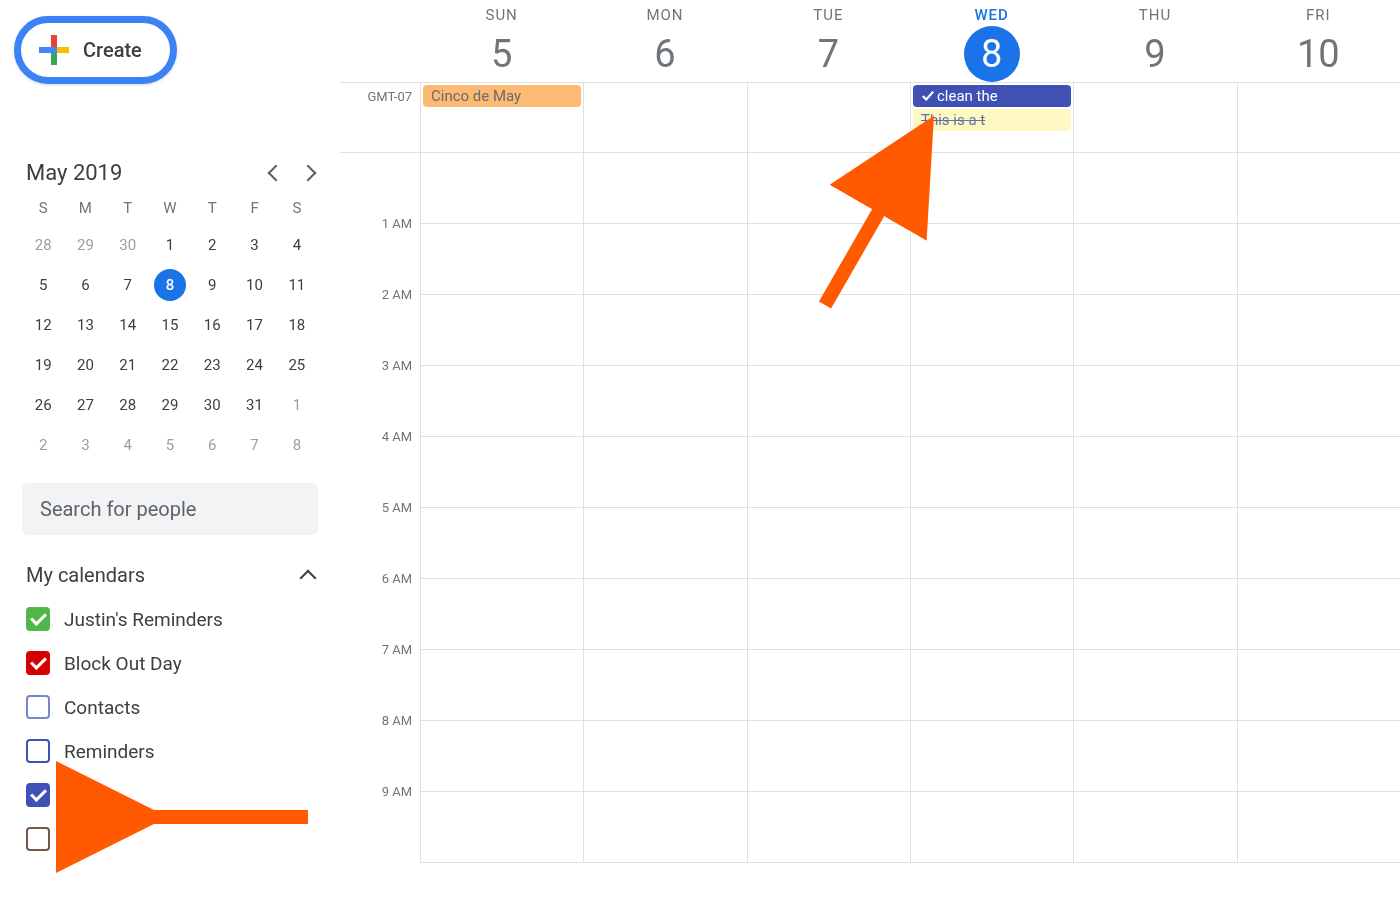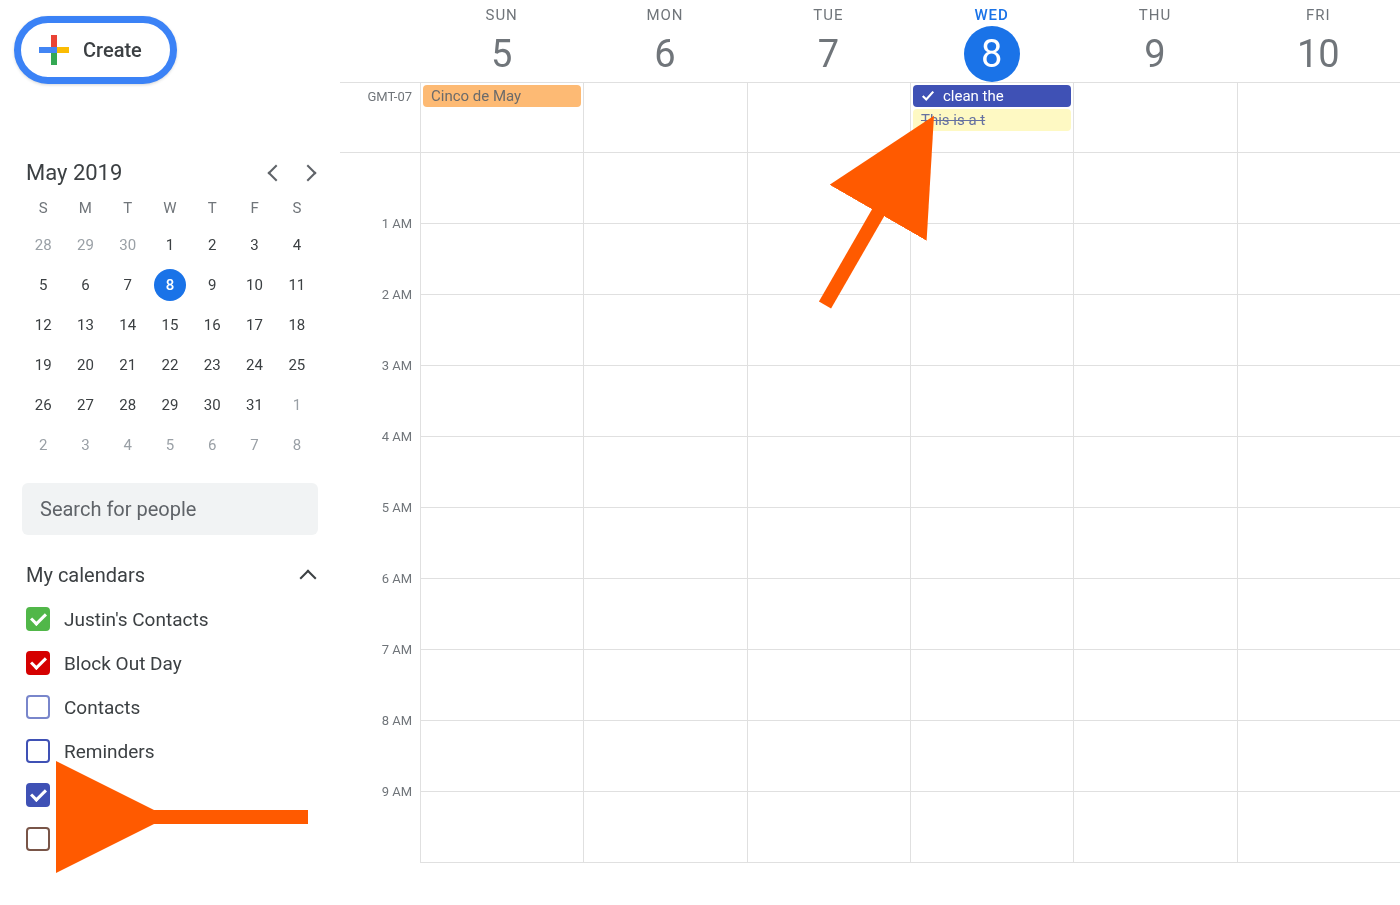--- a/index.html
+++ b/index.html
@@ -68,21 +68,21 @@
   .day-col .dow { font-size: 15px; color:#70757a; letter-spacing:1px; }
   .day-col.today .dow { color:#1a73e8; font-weight:500; }
   .day-col .bignum { font-size: 38px; color:#70757a; margin-top: 2px; display:inline-flex; width:56px; height:56px; align-items:center; justify-content:center; border-radius:50%; }
   .day-col.today .bignum { background:#1a73e8; color:#fff; }
 
   .allday-row { display:flex; height: 70px; border-bottom:1px solid #e0e0e0; }
   .allday-row .tz-col { display:flex; align-items:flex-start; justify-content:flex-end; padding: 6px 8px 0 0; font-size:13px; color:#70757a; }
   .allday-cell { flex:1; border-left:1px solid #e0e0e0; padding:2px 2px; min-width:0; }
   .chip { font-size:15px; padding:2px 8px; border-radius:4px; margin-bottom:2px; overflow:hidden; white-space:nowrap; text-overflow: clip; }
   .chip-cinco { background:#fdba74; color:#6b6b6b; }
-  .chip-task { background:#3f51b5; color:#fff; display:flex; align-items:center; gap:8px; }
+  .chip-task { background:#3f51b5; color:#fff; display:flex; align-items:center; gap:2px; }
   .chip-task .tick { width:14px; height:14px; display:inline-block; }
   .chip-done { background:#fef9c3; color:#6571a0; text-decoration: line-through; }
 
   .hours-grid { display:flex; }
   .hours-labels { width:80px; flex-shrink:0; }
   .hours-labels .hour { height:71px; text-align:right; padding-right:8px; font-size:13px; color:#70757a; position:relative; top:-8px; }
   .hours-cols { flex:1; display:flex; }
   .hours-cols .col { flex:1; border-left:1px solid #e0e0e0; }
   .hours-cols .col .slot { height:71px; border-bottom:1px solid #e0e0e0; }
 
@@ -192,21 +192,21 @@
     </div>
 
     <div class="section-header">
       <span>My calendars</span>
       <span class="chev-up"></span>
     </div>
 
     <div class="cal-list" id="cal-list">
         <div class="cal-item">
           <span class="cbox checked" style="border-color: rgb(81, 183, 73); background: rgb(81, 183, 73);"></span>
-          <span>Justin's Contacts</span>
+          <span>Justin's Reminders</span>
         </div>
         <div class="cal-item">
           <span class="cbox checked" style="border-color: rgb(213, 0, 0); background: rgb(213, 0, 0);"></span>
           <span>Block Out Day</span>
         </div>
         <div class="cal-item">
           <span class="cbox" style="border-color: rgb(121, 134, 203);"></span>
           <span>Contacts</span>
         </div>
         <div class="cal-item">

